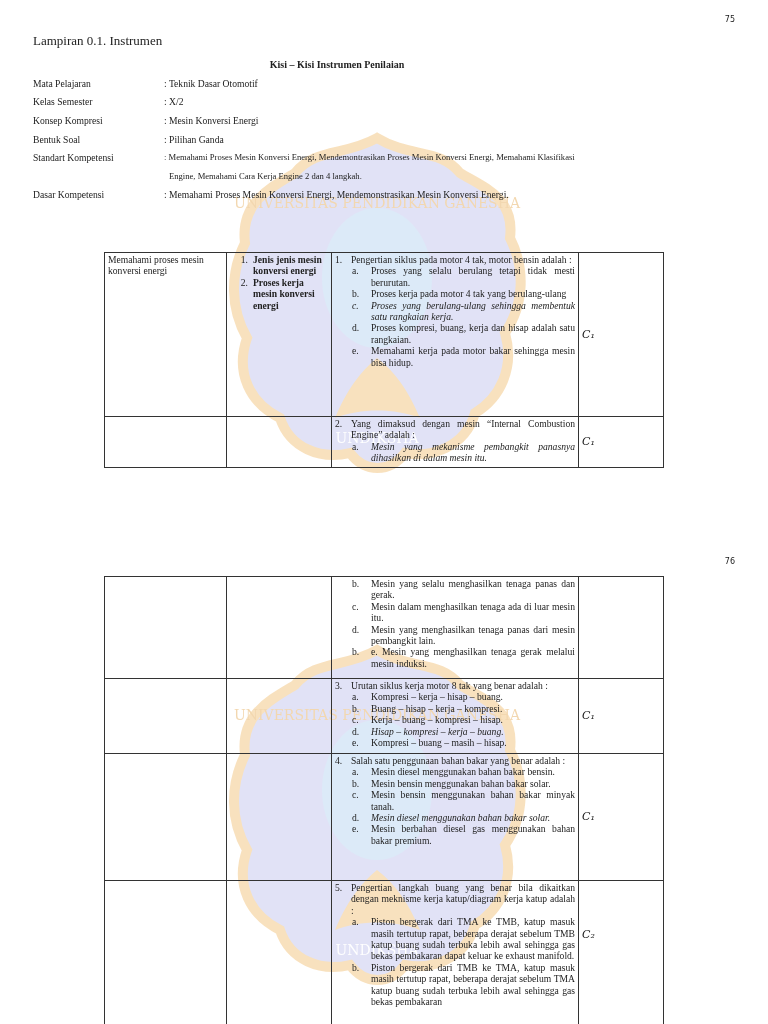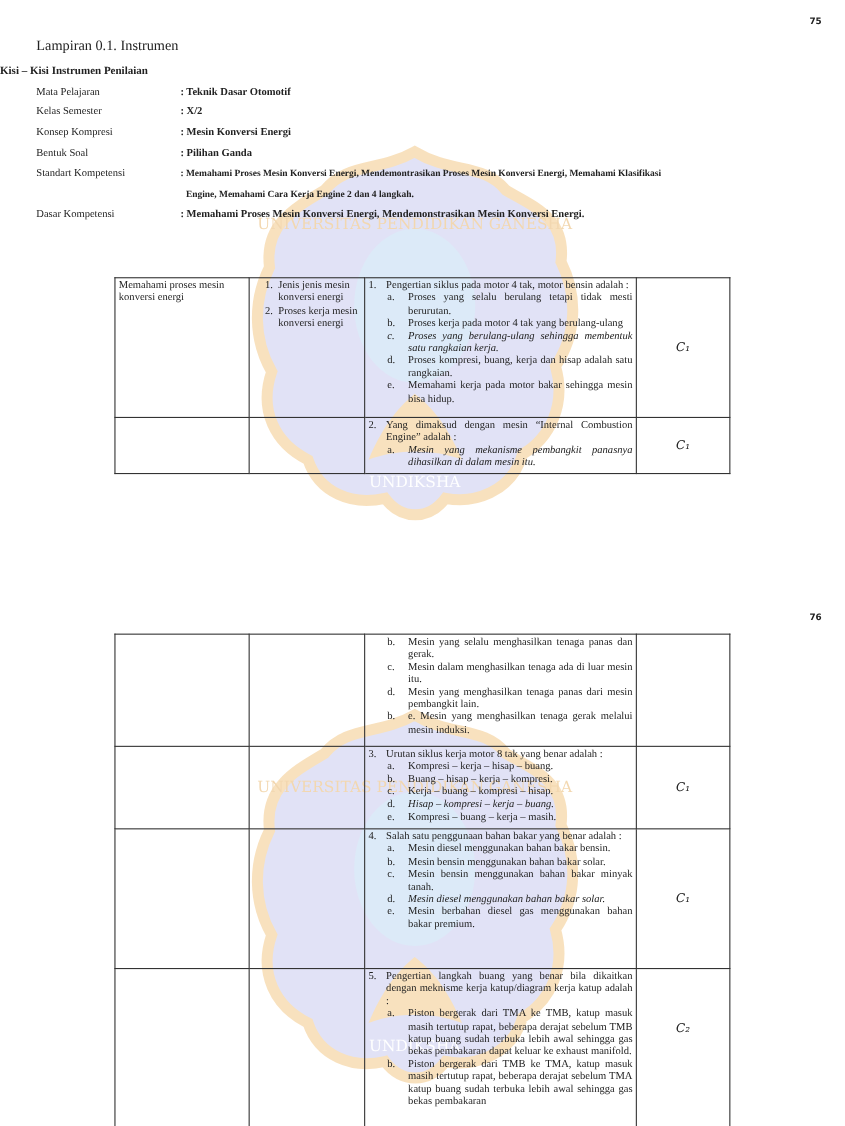--- a/index.html
+++ b/index.html
@@ -1,49 +1,49 @@
 <!DOCTYPE html>
 <html><head>
 <meta charset="utf-8">
 <style>
   html, body { margin:0; padding:0; }
   body {
     width:768px; height:1024px; overflow:hidden; background:#ffffff;
     position:relative; font-family:"Liberation Serif", serif; color:#222;
   }
   .page-num {
-    position:absolute; right:21px; font-family:"DejaVu Sans", sans-serif;
-    font-weight:bold; font-size:8px; color:#222;
+    position:absolute; right:33px; font-family:"DejaVu Sans", sans-serif;
+    font-weight:normal; font-size:8px; color:#222;
   }
   .abs { position:absolute; }
   .lampiran { left:33px; top:33px; font-size:13px; }
-  .title { left:0; width:674px; top:59px; font-size:10px; font-weight:bold; }
+  .title { left:0; width:674px; top:59px; text-align:center; font-size:10px; font-weight:bold; }
   .meta-row { position:absolute; left:33px; font-size:9.6px; }
   .meta-label { position:absolute; left:0; white-space:nowrap; }
-  .meta-value { position:absolute; left:131px; white-space:nowrap;font-weight:bold; }
+  .meta-value { position:absolute; left:131px; white-space:nowrap; }
   .watermark { position:absolute; pointer-events:none; opacity:0.55; }
   table.kisi {
     position:absolute; border-collapse:collapse; table-layout:fixed;
     font-size:9.6px; line-height:11.4px;
   }
   table.kisi td, table.kisi th {
     border:1px solid #333; vertical-align:top; padding:1px 3px;
   }
   table.kisi th { font-weight:bold; text-align:center; }
-  .c-col { text-align:center; vertical-align:middle !important; font-family:"DejaVu Serif", serif; font-style:italic; font-size:11px; }
+  .c-col { text-align:left; vertical-align:middle !important; font-family:"DejaVu Serif", serif; font-style:italic; font-size:11px; }
   .qline { display:flex; }
   .qnum { width:16px; flex:none; }
   .qtext { flex:1; text-align:justify; }
   .opt { display:flex; padding-left:17px; }
   .olbl { width:19px; flex:none; }
   .otext { flex:1; text-align:justify; }
   .it { font-style:italic; }
   .ind-item { display:flex; }
   .ind-num { width:18px; flex:none; text-align:right; padding-right:5px; }
-  .ind-text { flex:1; }
+  .ind-text { flex:1;font-weight:bold; }
 </style>
 </head>
 <body>
 
 <div class="page-num" style="top:15px;">75</div>
 
 <svg class="watermark" style="left:225px;top:128px;" width="305" height="370" viewBox="0 0 305 370">
   <path d="M152 10 C185 30 215 20 235 45 C260 60 290 70 285 110 C300 140 300 175 280 205 C290 240 275 270 250 285 C240 320 205 330 180 325 C165 345 140 345 125 325 C95 332 65 320 55 290 C25 275 10 245 22 210 C5 180 5 145 20 115 C15 75 45 60 70 45 C90 20 120 28 152 10 Z" fill="#c9ccf0" stroke="#f3c98a" stroke-width="10"></path>
   <path d="M110 290 C125 255 140 240 152 230 C165 240 180 255 195 290 C170 280 135 280 110 290 Z" fill="#f3c98a"></path>
   <ellipse cx="152" cy="150" rx="55" ry="70" fill="#bde0f5" opacity="0.7"></ellipse>
@@ -83,21 +83,21 @@
 </div>
 
 <table class="kisi" style="left:104px;top:252px;width:559px;">
   <colgroup>
       <col style="width:122px">
       <col style="width:105px">
       <col style="width:247px">
       <col style="width:85px">
     </colgroup>
   <tbody>
-  <tr style="height:127px;margin-left:12px;">
+  <tr style="height:164px;margin-left:12px;">
     <td>Memahami proses mesin konversi energi</td>
     <td>
       <div class="ind-item">
             <span class="ind-num">1.</span>
             <span class="ind-text">Jenis jenis mesin konversi energi</span>
           </div>
       <div class="ind-item">
             <span class="ind-num">2.</span>
             <span class="ind-text">Proses kerja mesin konversi energi</span>
           </div>
@@ -208,21 +208,21 @@
       <div class="opt">
             <span class="olbl">c.</span>
             <span class="otext">Kerja – buang – kompresi – hisap.</span>
           </div>
       <div class="opt it">
             <span class="olbl" style="font-style:normal">d.</span>
             <span class="otext">Hisap – kompresi – kerja – buang.</span>
           </div>
       <div class="opt">
             <span class="olbl">e.</span>
-            <span class="otext">Kompresi – buang – kerja – masih.</span>
+            <span class="otext">Kompresi – buang – masih – hisap.</span>
           </div>
     </td>
     <td class="c-col">C₁</td>
   </tr>
   <tr style="height:127px;">
     <td></td>
     <td></td>
     <td>
       <div class="qline">
             <span class="qnum">4.</span>

